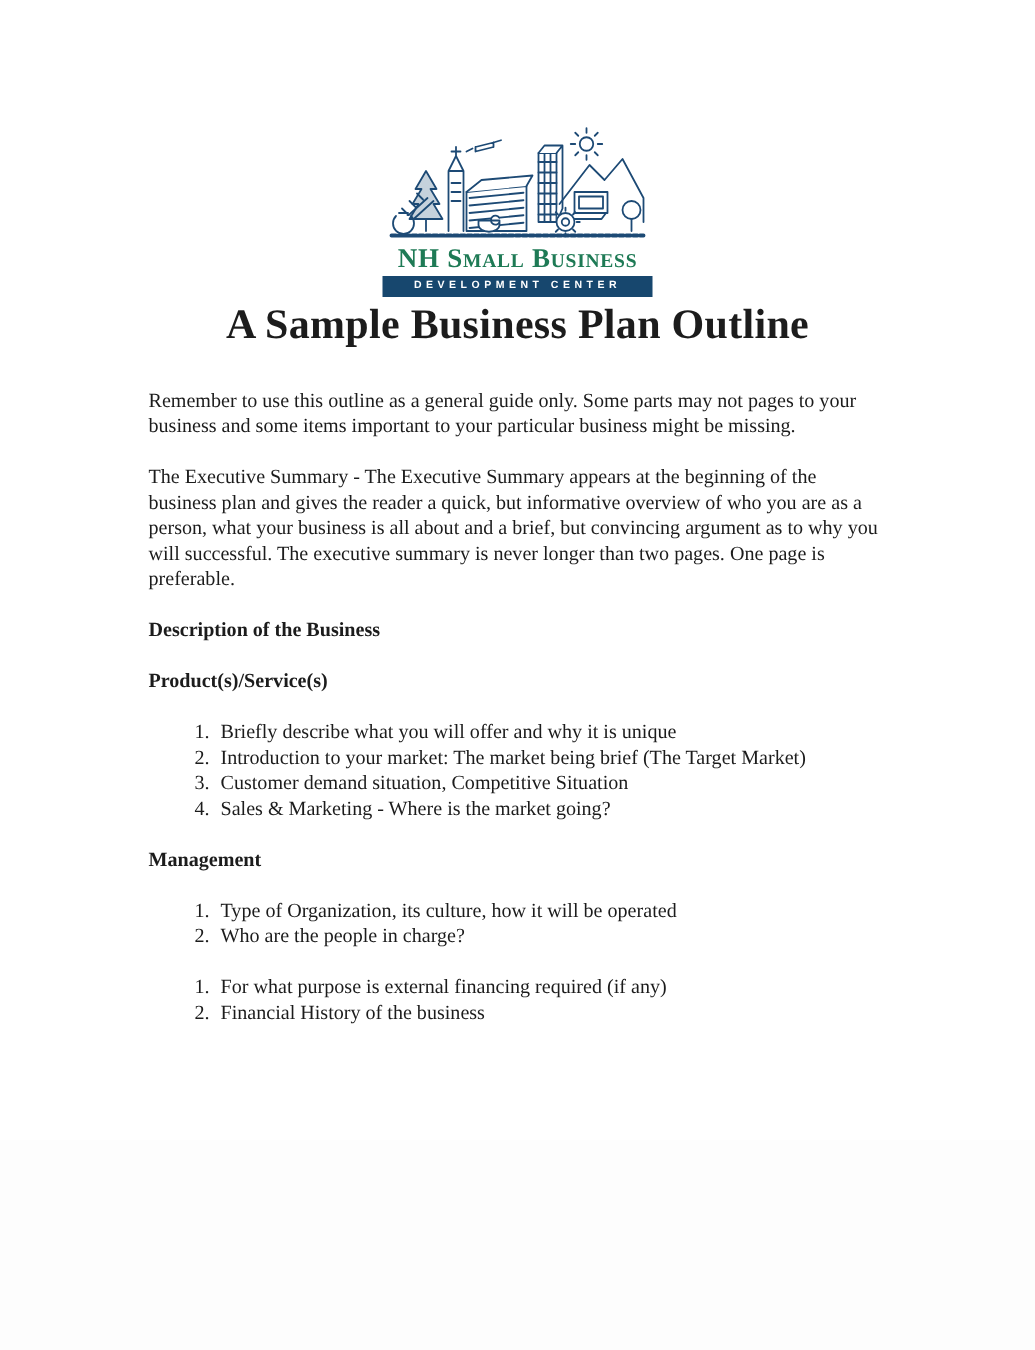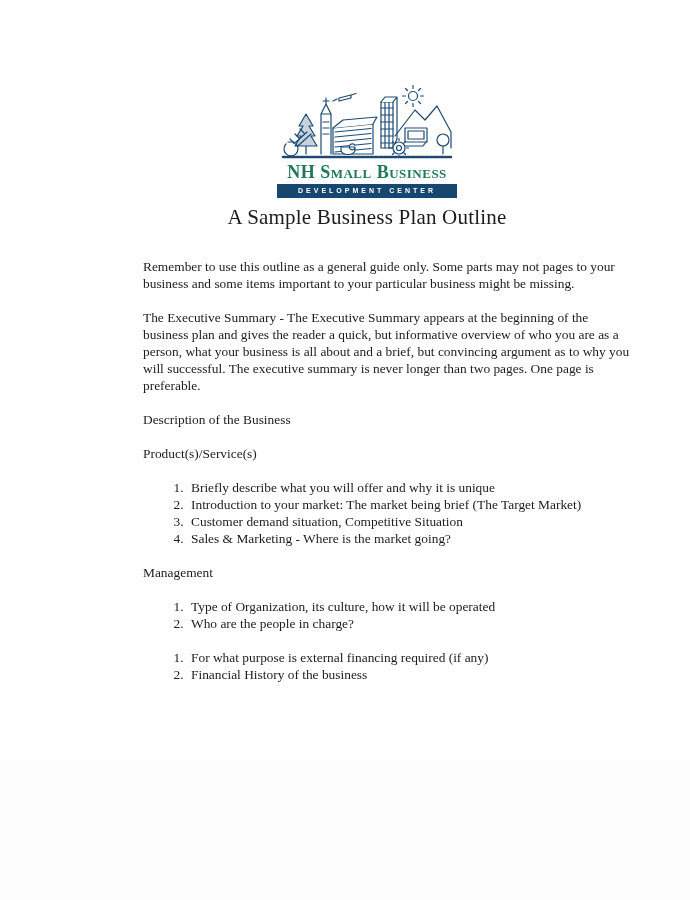--- a/index.html
+++ b/index.html
@@ -10,21 +10,20 @@
   .page {
     position: relative;
     width: 690px;
     height: 760px;
     margin: 0 auto;
     background: #ffffff;
     color: #1c1c1c;
     font-family: "Liberation Serif", serif;
     overflow: hidden;
     box-sizing: border-box;
-    padding-left: 44px;
   }
   .logo {
     width: 180px;
     margin: 84px auto 0 auto;
     text-align: center;
   }
   .logo-art {
     display: block;
     margin: 0 auto;
   }
@@ -47,37 +46,37 @@
     font-size: 7px;
     letter-spacing: 3px;
     line-height: 14px;
     height: 14px;
     text-align: center;
     white-space: nowrap;
   }
   .title {
     margin: 6px 0 0 0;
     text-align: center;
-    font-size: 21px;
-    font-weight: normal;
+    font-size: 28px;
+    font-weight: bold;
     line-height: 26px;
     letter-spacing: 0.2px;
   }
   .content {
     width: 492px;
     margin: 28px auto 0 99px;
     font-size: 13.4px;
     line-height: 17px;
   }
   .content p {
     margin: 0 0 17px 0;
   }
   .content h2 {
     font-size: 13.4px;
-    font-weight: normal;
+    font-weight: bold;
     margin: 0 0 17px 0;
     line-height: 17px;
   }
   .content ol {
     margin: 0 0 17px 0;
     padding: 0 0 0 44px;
     list-style: decimal;
   }
   .content ol li {
     line-height: 17px;

